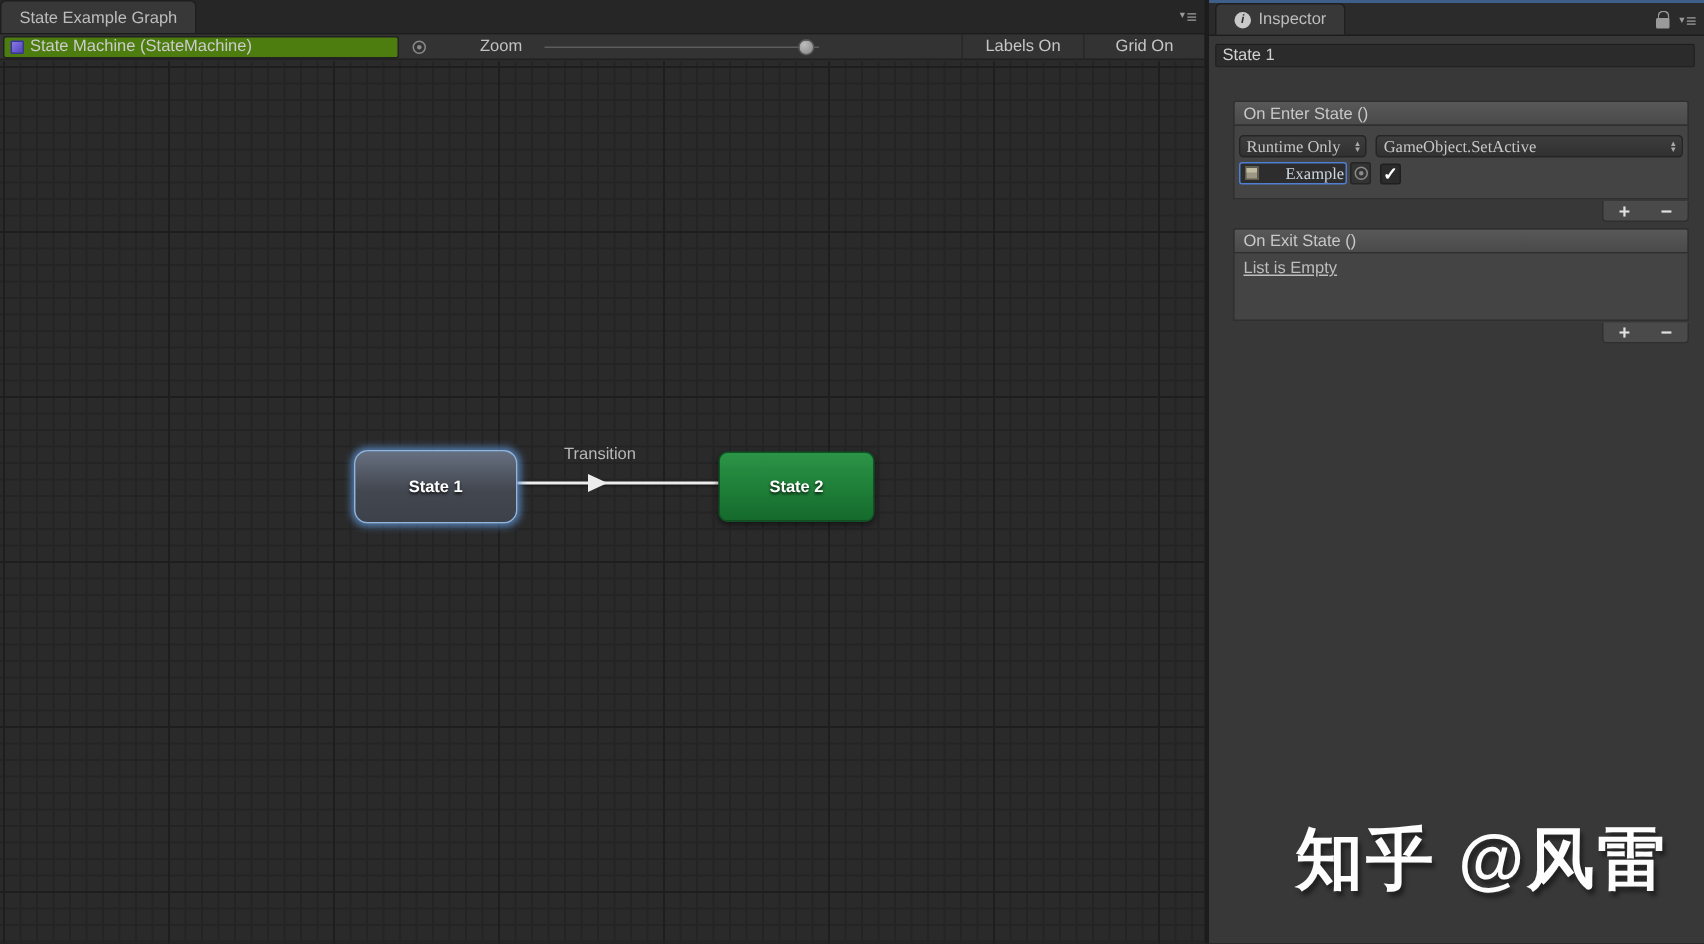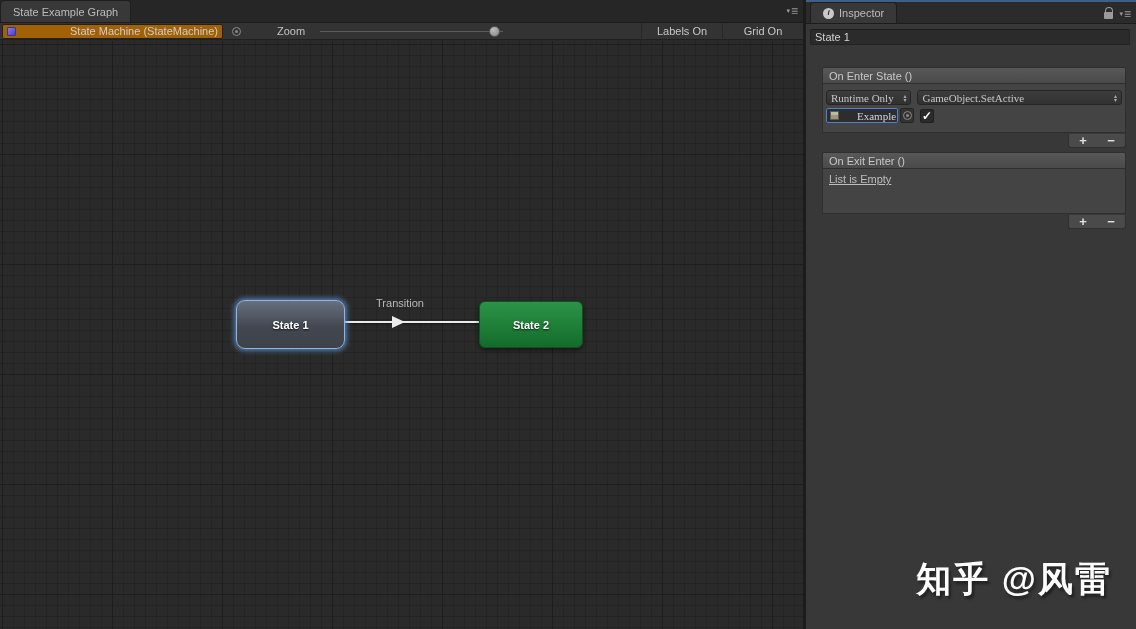--- a/index.html
+++ b/index.html
@@ -16,23 +16,23 @@
          background:#383838; color:#bdbdbd; border-radius:4px 4px 0 0;
          border:1px solid #1e1e1e; border-bottom:none; }
   .pane-menu { position:absolute; top:6px; display:flex; align-items:center; gap:1px; color:#9a9a9a;
                cursor:default; }
   .pane-menu .tri { font-size:7px; line-height:10px; }
   .pane-menu .burger { font-size:12px; line-height:10px; letter-spacing:-1px; }
   .graph-panel .pane-menu { right:6px; }
 
   .toolbar { position:relative; height:17px; background:#333333; border-bottom:1px solid #202020;
              display:flex; align-items:center; }
-  .object-field { width:221px; height:15px; margin-left:2px; background:#a16207;
+  .object-field { width:264px; height:15px; margin-left:2px; background:#4d7c0f;
                   border:1px solid #212121; border-radius:2px; display:flex; align-items:center;
-                  gap:4px; padding:0 4px; color:#cccccc; overflow:hidden; white-space:nowrap;justify-content:space-between; }
+                  gap:4px; padding:0 4px; color:#cccccc; overflow:hidden; white-space:nowrap; }
   .script-icon { width:9px; height:9px; border-radius:1px; flex:0 0 auto;
                  background:linear-gradient(135deg,#8a7ae0,#4f43c0); border:1px solid #3b32a0; }
   .picker-circle { width:9px; height:9px; border:1px solid #8a8a8a; border-radius:50%;
                    position:relative; display:inline-block; flex:0 0 auto; }
   .picker-circle::after { content:""; position:absolute; left:2px; top:2px; width:3px; height:3px;
                           border-radius:50%; background:#8a8a8a; }
   .toolbar .picker-circle { margin-left:9px; }
   .zoom-label { margin-left:36px; color:#c2c2c2; }
   .slider { position:relative; width:183px; height:15px; margin-left:15px; }
   .slider-track { position:absolute; left:0; right:0; top:7px; height:1px; background:#5c5c5c; }
@@ -122,21 +122,21 @@
   .checkbox { width:14px; height:14px; margin-left:6px; background:#2b2b2b;
               border:1px solid #1f1f1f; border-radius:2px; display:flex; align-items:center;
               justify-content:center; color:#ffffff; font-weight:bold; font-size:12px;
               line-height:1; }
   .list-footer { height:15px; margin-top:1px; display:flex; justify-content:flex-end; }
   .footer-box { width:58px; height:14px; background:#4a4a4a; border:1px solid #2f2f2f;
                 border-top:none; border-radius:0 0 3px 3px; display:flex; align-items:center; }
   .fbtn { flex:1; text-align:center; color:#e0e0e0; font-weight:bold; font-size:13px;
           line-height:12px; cursor:default; }
 
-  .watermark { position:absolute; right:24px; bottom:26px; font-size:35px; font-weight:bold;
+  .watermark { position:absolute; right:24px; bottom:26px; font-size:45px; font-weight:bold;
                color:#fdfdfd; letter-spacing:2px; text-shadow:2px 3px 3px rgba(0,0,0,.45); }
 </style>
 </head>
 <body>
 
 <div class="app">
 
   <div class="graph-panel">
     <div class="tabstrip">
       <div class="tab">
@@ -233,21 +233,21 @@
       </div>
       <div class="list-footer">
         <div class="footer-box">
           <span class="fbtn">+</span>
           <span class="fbtn">−</span>
         </div>
       </div>
     </div>
 
     <div class="event-list second">
-      <div class="list-header">On Exit Enter ()</div>
+      <div class="list-header">On Exit State ()</div>
       <div class="list-body empty">
         <span>List is Empty</span>
       </div>
       <div class="list-footer">
         <div class="footer-box">
           <span class="fbtn">+</span>
           <span class="fbtn">−</span>
         </div>
       </div>
     </div>

